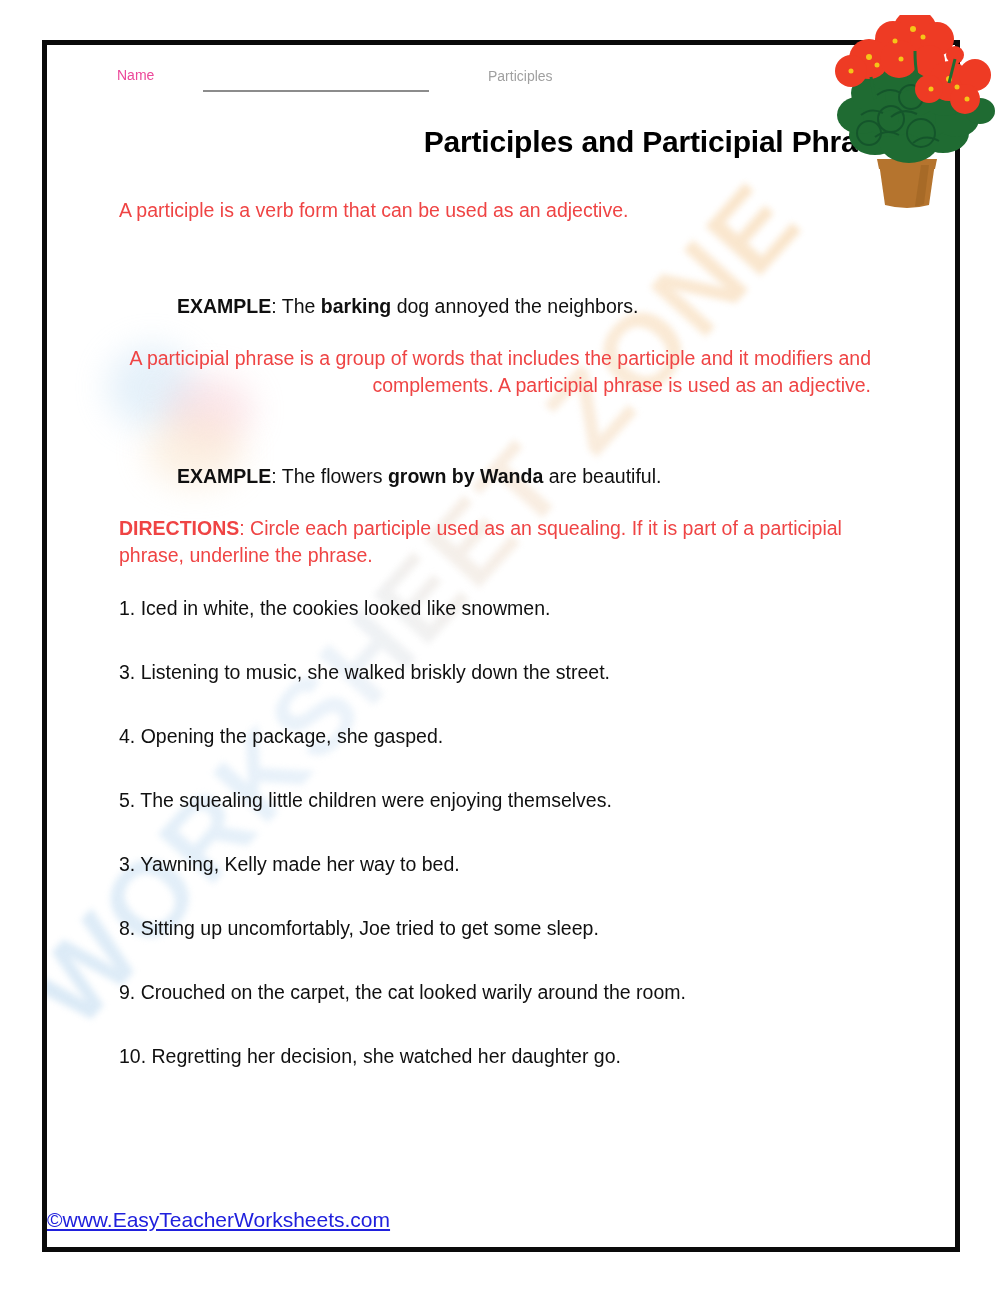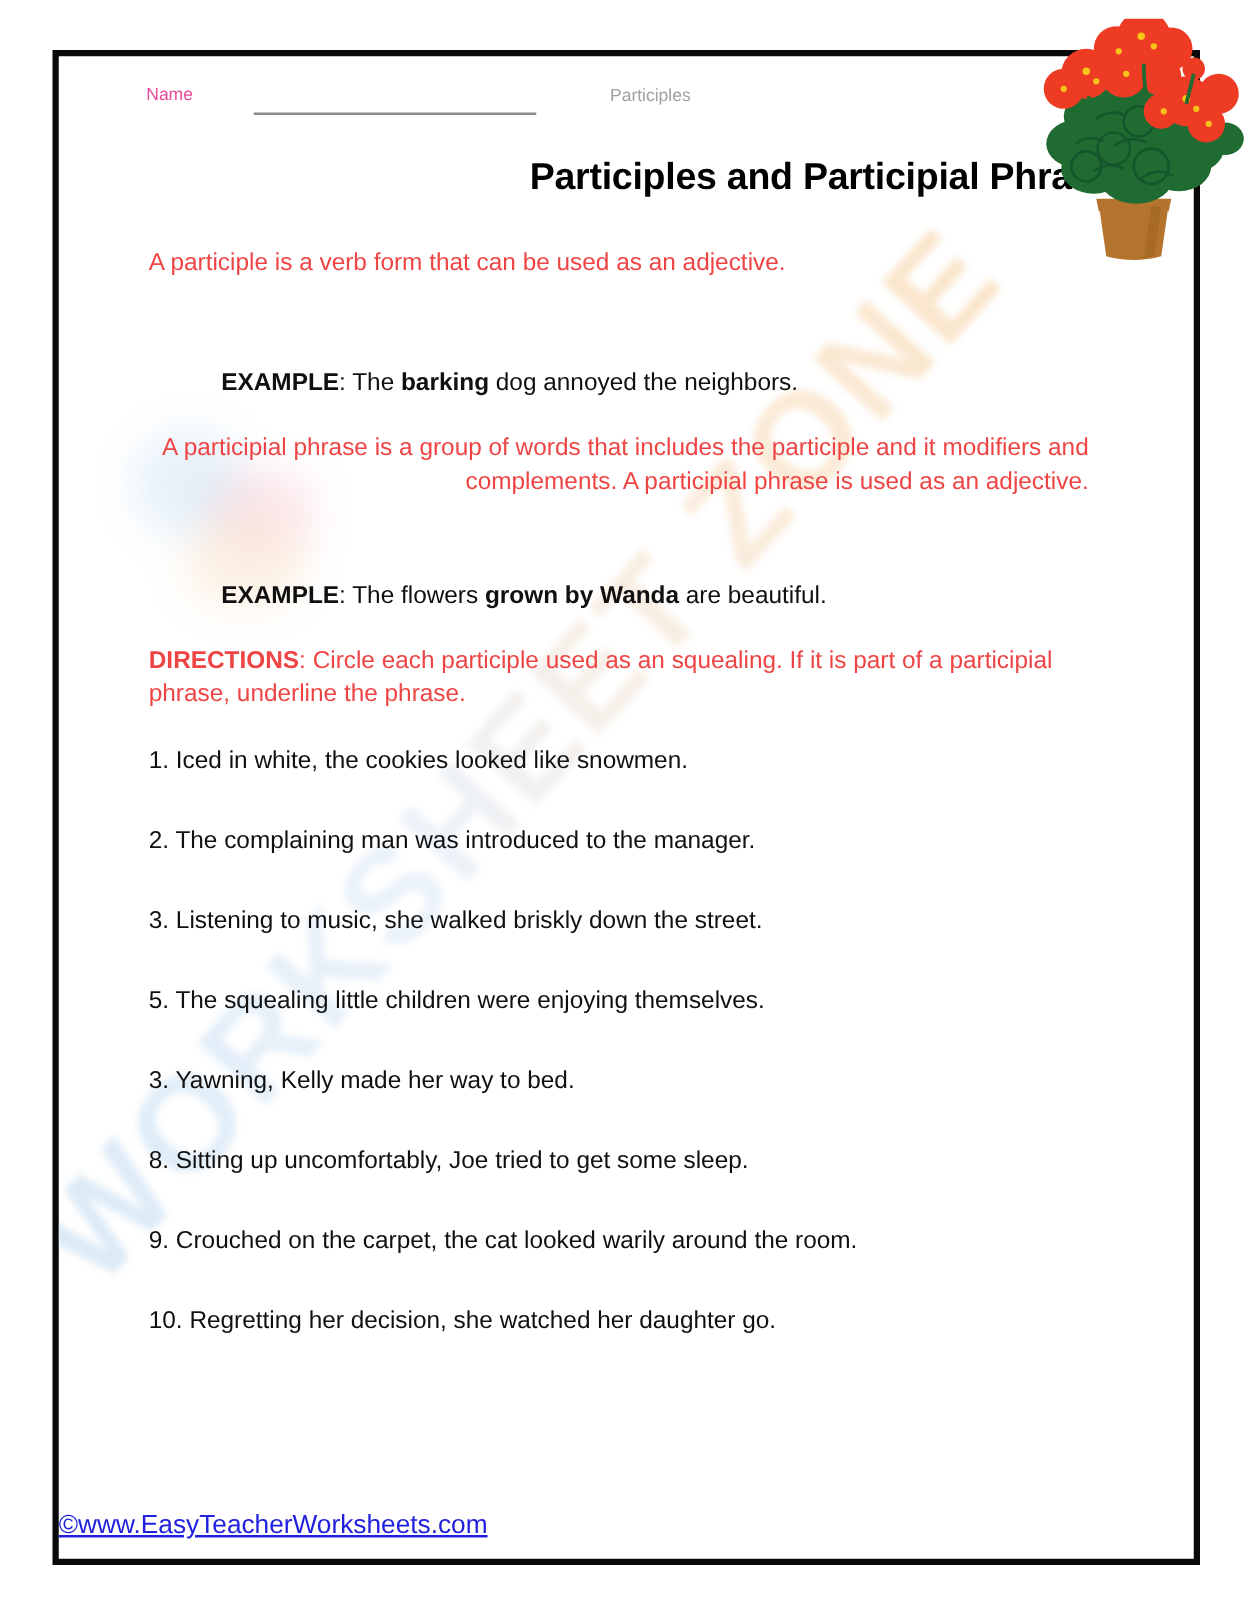--- a/index.html
+++ b/index.html
@@ -226,22 +226,22 @@
     <div class="example-line" id="example-2">
       <span class="b">EXAMPLE</span><span>: </span><span>The flowers </span><span class="b">grown by Wanda</span><span> are beautiful.</span>
     </div>
 
     <div class="body-para" id="directions">
       <span class="b">DIRECTIONS</span><span>: </span><span>Circle each participle used as an squealing. If it is part of a participial phrase, underline the phrase.</span>
     </div>
 
     <ul id="question-list">
       <li>1. Iced in white, the cookies looked like snowmen.</li>
-      <li>2. The complaining man was introduced to the manager.</li>
       <li>3. Listening to music, she walked briskly down the street.</li>
+      <li>4. Opening the package, she gasped.</li>
       <li>5. The squealing little children were enjoying themselves.</li>
       <li>3. Yawning, Kelly made her way to bed.</li>
       <li>8. Sitting up uncomfortably, Joe tried to get some sleep.</li>
       <li>9. Crouched on the carpet, the cat looked warily around the room.</li>
       <li>10. Regretting her decision, she watched her daughter go.</li>
     </ul>
 
     <div id="footer-link-wrap">
       <a id="footer-link" href="#">©www.EasyTeacherWorksheets.com</a>
     </div>

